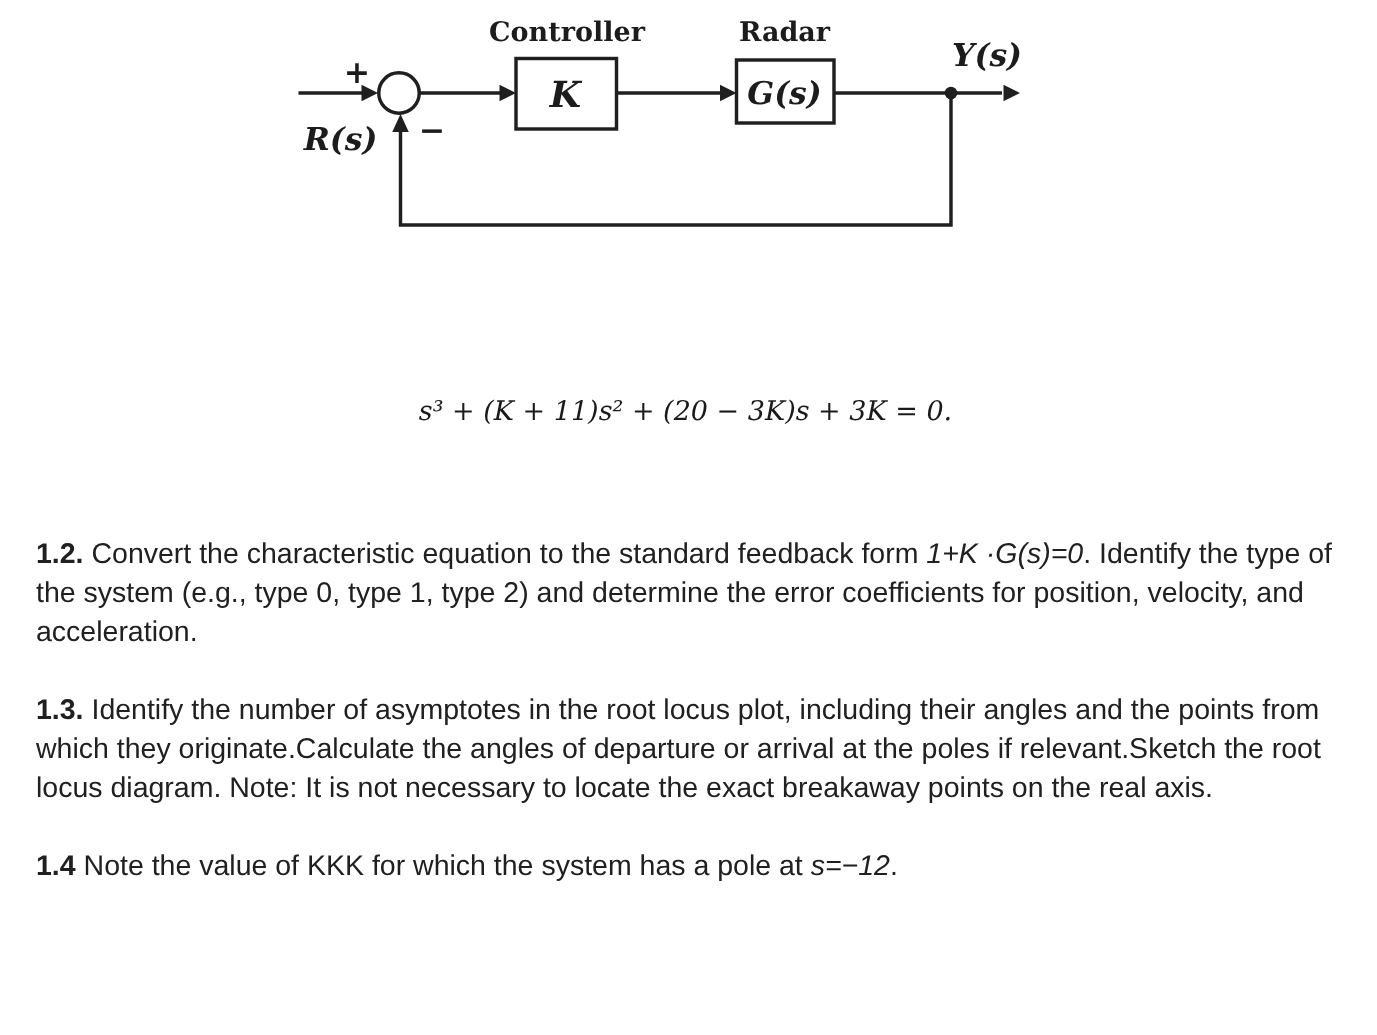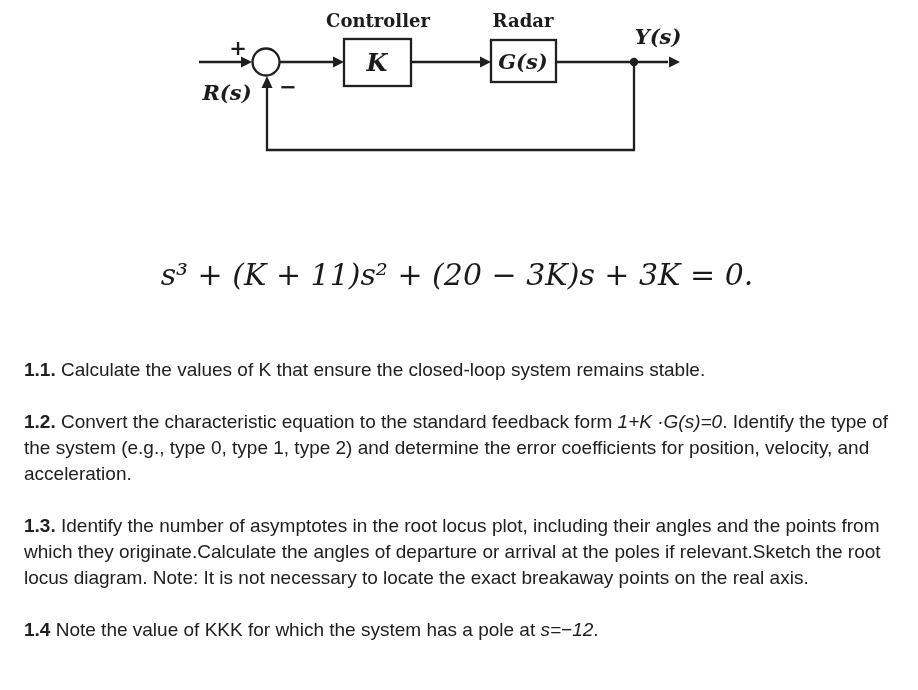--- a/index.html
+++ b/index.html
@@ -32,21 +32,21 @@
   
   .intro-p{
     position:absolute;left:107px;width:700px;
     font-size:16.5px;line-height:33px;color:#2b2b2b;margin:0;
   }
   #intro-1{top:186px;}
   #intro-2{top:257px;line-height:24px;}
   .equation{
     font-family:"DejaVu Serif",serif;
     font-style:italic;
-    font-size:30px;line-height:30px;
+    font-size:18px;line-height:30px;
     color:#1a1a1a;
     text-align:center;
     margin-top:3px;
   }
   
   #questions{
     position:absolute;left:24px;top:357px;width:890px;
     font-size:19px;line-height:26px;color:#202020;
   }
   #questions p{margin:0 0 26px 0;}
@@ -84,19 +84,18 @@
     <text class="dsign" text-anchor="middle" x="238" y="55">+</text>
     <text class="dsign" text-anchor="middle" x="288" y="94">−</text>
   </svg>
 
 
   <div id="intro-2" class="intro-p">
     <div class="equation">s³ + (K + 11)s² + (20 − 3K)s + 3K = 0.</div>
   </div>
 
   <div id="questions">
-    <p><span style="font-weight: 700;">1.1.</span><span> Calculate the values of K that ensure the closed-loop system remains stable.</span></p>
     <p><span style="font-weight: 700;">1.2.</span><span> Convert the characteristic equation to the standard feedback form </span><span style="font-style: italic;">1+K ·G(s)=0</span><span>. Identify the type of the system (e.g., type 0, type 1, type 2) and determine the error coefficients for position, velocity, and acceleration.</span></p>
     <p><span style="font-weight: 700;">1.3.</span><span> Identify the number of asymptotes in the root locus plot, including their angles and the points from which they originate.Calculate the angles of departure or arrival at the poles if relevant.Sketch the root locus diagram. Note: It is not necessary to locate the exact breakaway points on the real axis.</span></p>
     <p><span style="font-weight: 700; margin-top: 28px;">1.4</span><span> Note the value of KKK for which the system has a pole at </span><span style="font-style: italic;">s=−12</span><span>.</span></p>
   </div>
 
 </div>
 
 </body></html>

